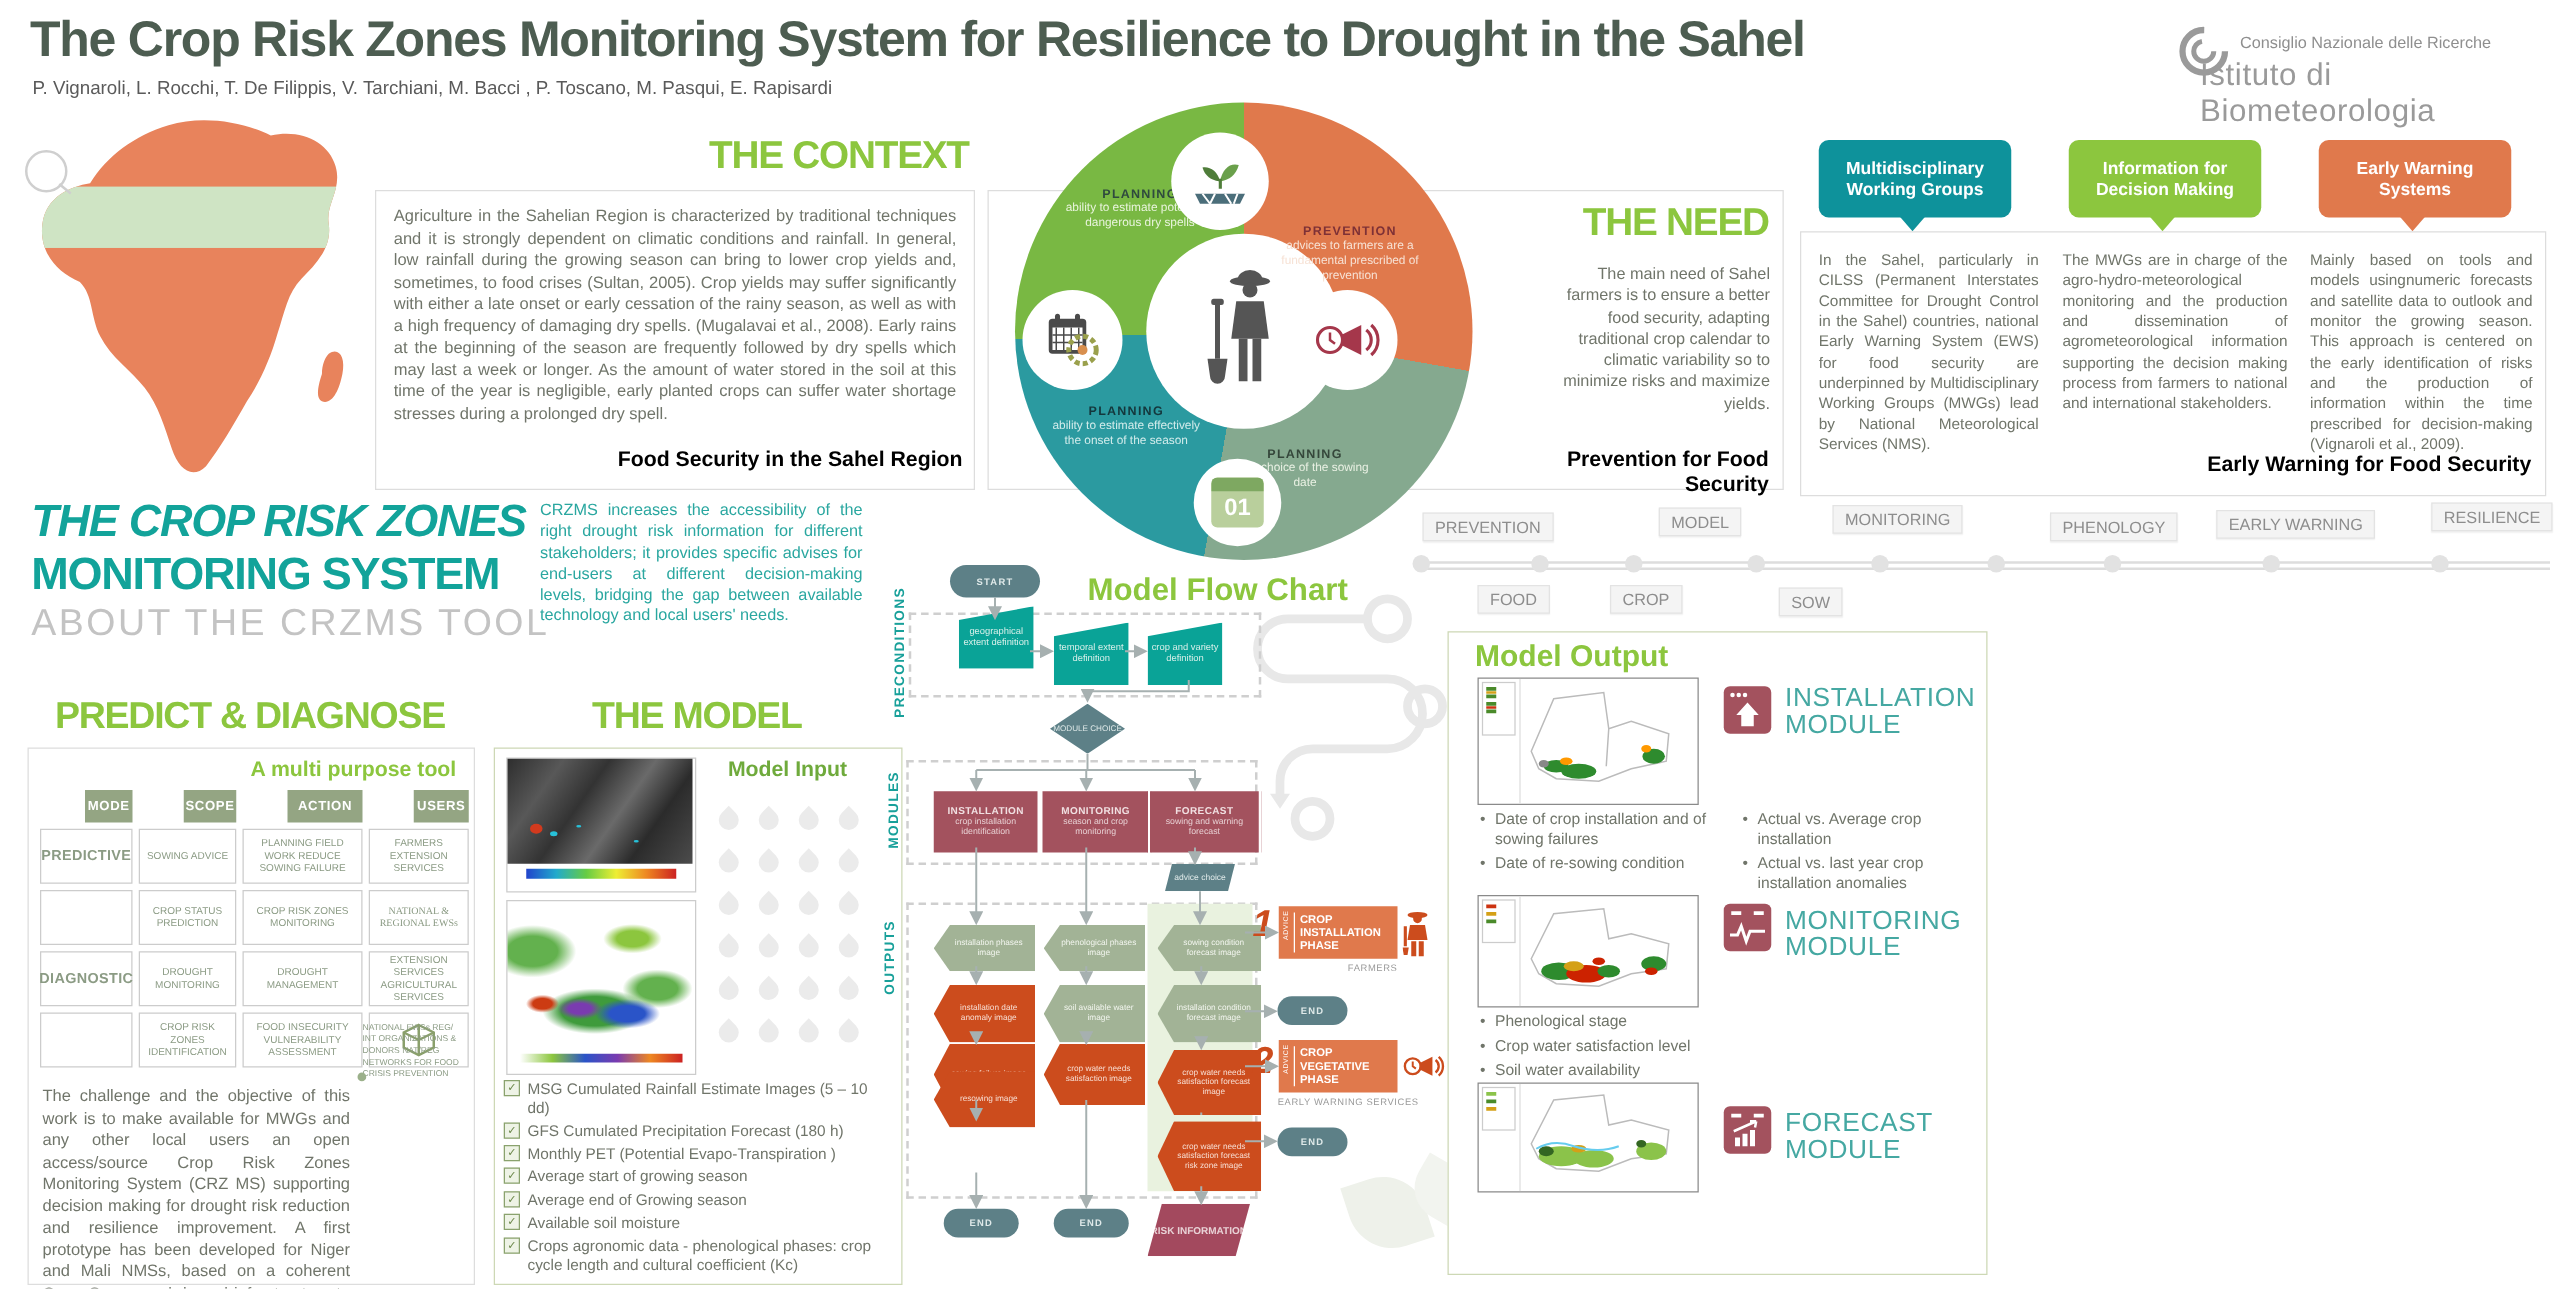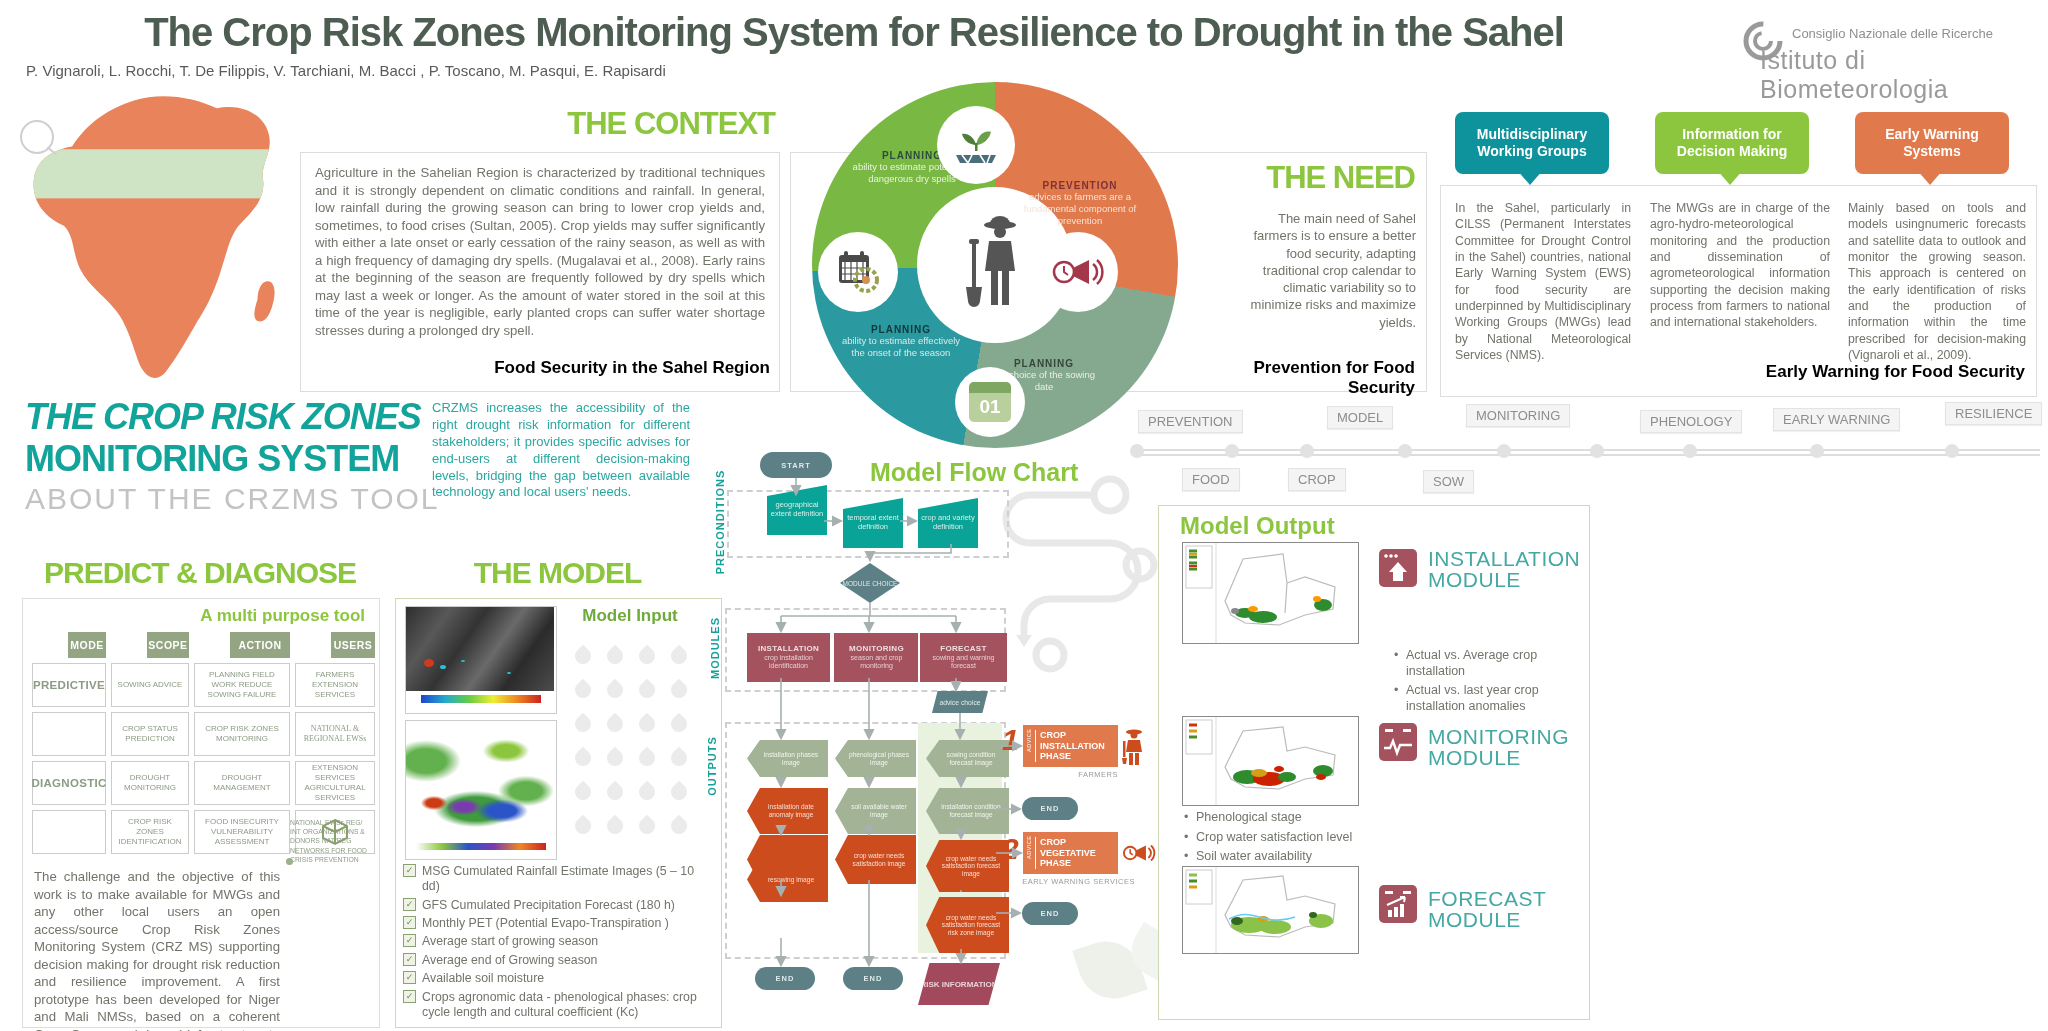--- a/index.html
+++ b/index.html
@@ -40,21 +40,21 @@
   .seglab span{display:block;font-size:9.5px;line-height:1.25;}
   .iconcirc{position:absolute;background:#fff;border-radius:50%;display:flex;align-items:center;justify-content:center;}
   .thumb{position:absolute;background:#fff;border:1px solid #8a8a8a;}
   .endnote{font-size:6.8px;color:#8b9b84;line-height:1.35;}
 </style>
 </head>
 <body>
 
 <div id="poster">
 
-  <div class="abs" style="left:24px;top:10px;width:1660px;font-size:40px;font-weight:bold;letter-spacing:-1px;color:#4d5d51;text-align:center;">The Crop Risk Zones Monitoring System for Resilience to Drought in the Sahel</div>
+  <div class="abs" style="left:24px;top:10px;width:1660px;font-size:40px;font-weight:bold;letter-spacing:-1px;color:#4d5d51;">The Crop Risk Zones Monitoring System for Resilience to Drought in the Sahel</div>
   <div class="abs" style="left:26px;top:62px;width:1200px;font-size:15px;color:#5a5a5a;">P. Vignaroli, L. Rocchi, T. De Filippis, V. Tarchiani, M. Bacci , P. Toscano, M. Pasqui, E. Rapisardi</div>
 
   <div class="abs" style="left:1742px;top:16px;width:300px;">
     <svg width="42" height="42" viewBox="0 0 42 42" class="abs" style="left:0;top:4px;">
       <circle cx="21" cy="21" r="17" fill="none" stroke="#9a9a9a" stroke-width="5" stroke-dasharray="80 27"></circle>
       <circle cx="21" cy="21" r="8" fill="none" stroke="#9a9a9a" stroke-width="4" stroke-dasharray="36 14"></circle>
     </svg>
     <div class="abs" style="left:50px;top:10px;font-size:13px;color:#8f8f8f;">Consiglio Nazionale delle Ricerche</div>
     <div class="abs" style="left:18px;top:30px;font-size:25px;color:#9a9a9a;letter-spacing:.5px;">Istituto di Biometeorologia</div>
   </div>
@@ -99,21 +99,21 @@
         <rect x="7" y="26" width="10" height="5" rx="2" fill="#555"></rect>
       </svg>
     </div>
 
     <div class="seglab" style="left:40px;top:68px;width:120px;">
       <b style="color:#2f4a3e;">PLANNING</b>
       <span style="color:#e9f4dd;">ability to estimate potentially dangerous dry spells</span>
     </div>
     <div class="seglab" style="left:208px;top:98px;width:120px;">
       <b style="color:#7e3136;">PREVENTION</b>
-      <span style="color:#f7e2d5;">advices to farmers are a fundamental component of prevention</span>
+      <span style="color:#f7e2d5;">advices to farmers are a fundamental prescribed of prevention</span>
     </div>
     <div class="seglab" style="left:28px;top:242px;width:122px;">
       <b style="color:#14373c;">PLANNING</b>
       <span style="color:#d2eceb;">ability to estimate effectively the onset of the season</span>
     </div>
     <div class="seglab" style="left:172px;top:276px;width:120px;">
       <b style="color:#35473b;">PLANNING</b>
       <span style="color:#eaf1e4;">the choice of the sowing date</span>
     </div>
 
@@ -476,20 +476,24 @@
     <rect x="1" y="1" width="38" height="38" rx="5" fill="#a3525e"></rect>
     <circle cx="8" cy="8" r="1.8" fill="#fff"></circle>
       <circle cx="13" cy="8" r="1.8" fill="#fff"></circle>
       <circle cx="18" cy="8" r="1.8" fill="#fff"></circle>
     <path d="M20 14 L29 24 H25 V33 H15 V24 H11 Z" fill="#fff"></path>
   </svg>
   <div class="abs modlabel" style="left:1428px;top:548px;">
     <div>INSTALLATION</div>
     <div>MODULE</div>
   </div>
+  <ul class="bullets abs" style="left:1182px;top:648px;width:198px;">
+    <li>Date of crop installation  and of sowing failures</li>
+    <li>Date of re-sowing condition</li>
+  </ul>
   <ul class="bullets abs" style="left:1392px;top:648px;width:190px;">
     <li>Actual vs. Average crop installation</li>
     <li>Actual vs. last year crop installation anomalies</li>
   </ul>
 
   <div class="thumb" style="left:1182px;top:716px;width:175px;height:88px;">
     <svg width="175" height="88" viewBox="0 0 175 88">
       <rect x="3" y="3" width="26" height="34" fill="#fff" stroke="#ccc"></rect>
       <path d="M6 8 h8" stroke="#cc3311" stroke-width="3"></path>
         <path d="M6 14 h8" stroke="#d4a017" stroke-width="3"></path>

